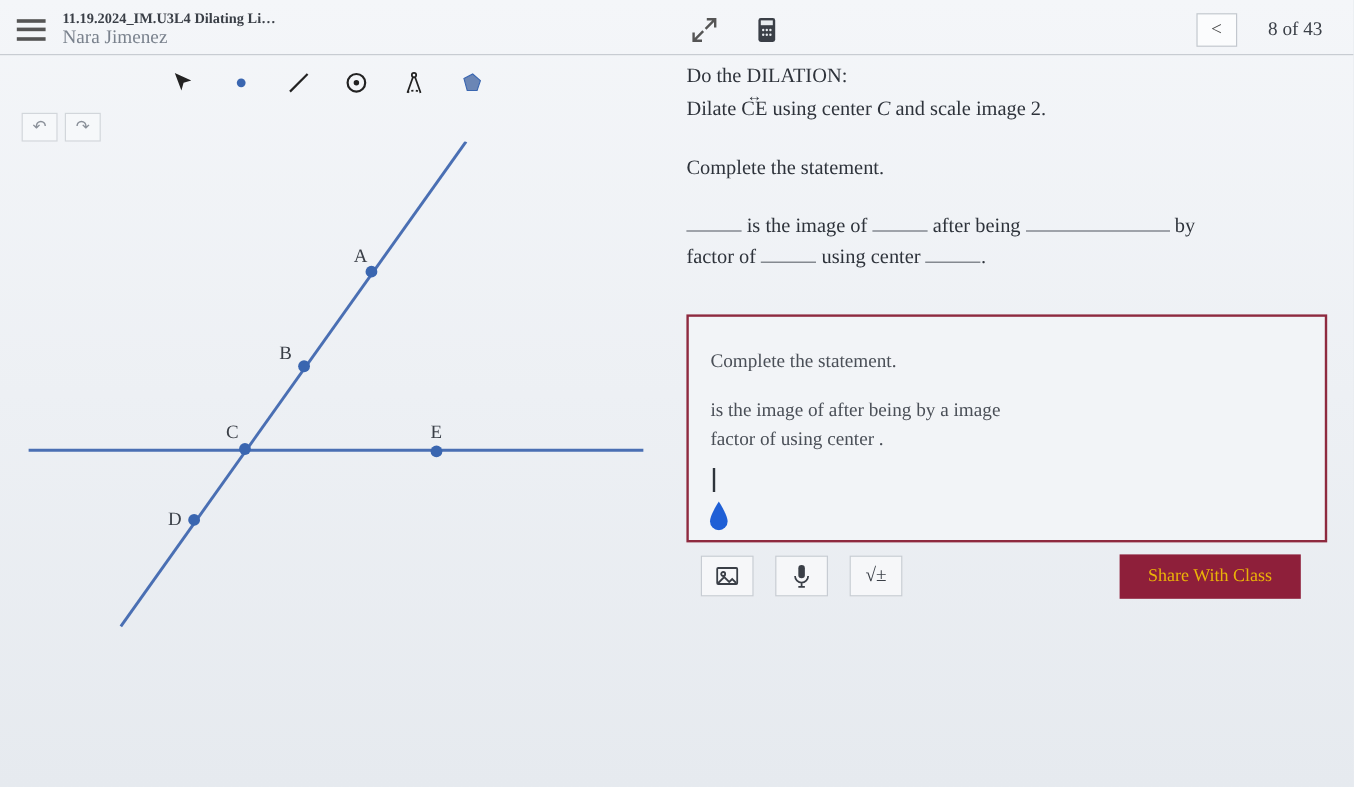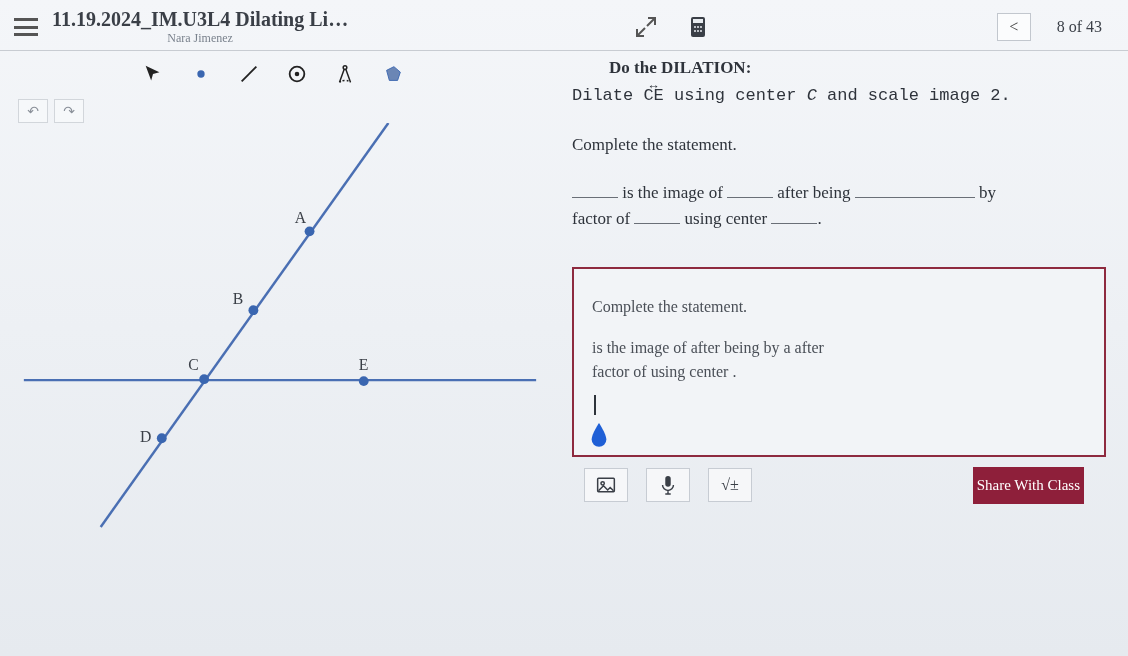--- a/index.html
+++ b/index.html
@@ -4,22 +4,22 @@
 <style>
   * { box-sizing: border-box; margin: 0; padding: 0; }
   html, body { width: 1128px; height: 656px; font-family: Georgia, 'Times New Roman', serif; background: #e8ecf0; overflow: hidden; }
   .app { width: 100%; height: 100%; display: flex; flex-direction: column; background: linear-gradient(180deg, #f4f6f9 0%, #e6eaef 100%); }
 
   
   .header { display: flex; align-items: center; padding: 8px 14px 4px 14px; border-bottom: 1px solid #c8ccd2; }
   .hamburger { width: 24px; height: 18px; margin-right: 14px; cursor: pointer; display:flex; flex-direction:column; justify-content:space-between; }
   .hamburger span { display:block; height:3px; background:#555; }
   .title-block { flex: 0 0 auto; }
-  .doc-title { font-size: 20px; font-weight: 700; color: #3a3f47; }
-  .doc-sub { font-size: 12px; color: #7a828d; text-align: center; }
+  .doc-title { font-size: 12px; font-weight: 700; color: #3a3f47; }
+  .doc-sub { font-size: 16px; color: #7a828d; }
   .header-center { flex: 1; display:flex; justify-content:center; gap: 28px; align-items:center; }
   .header-center .hicon { width: 24px; height: 24px; color:#555; display:flex; align-items:center; justify-content:center; }
   .header-right { display:flex; align-items:center; gap: 14px; }
   .nav-prev { width: 34px; height: 28px; border:1px solid #c2c7ce; background:#fbfcfd; display:flex; align-items:center; justify-content:center; font-size:16px; color:#444; cursor:pointer; }
   .page-of { font-size: 16px; color:#3a3f47; padding: 0 12px; }
 
   
   .main { flex:1; display:flex; }
   .left { flex: 0 0 560px; display:flex; flex-direction:column; }
   .right { flex:1; display:flex; flex-direction:column; padding: 4px 22px 10px 12px; }
@@ -30,35 +30,35 @@
   .toolbar svg { width: 22px; height: 22px; }
 
   .undo-redo { display:flex; gap:6px; padding: 6px 0 0 18px; }
   .undo-redo .ubtn { width:30px; height:24px; border:1px solid #d2d6db; background:#f6f8fa; color:#8a9099; display:flex; align-items:center; justify-content:center; font-size:14px; }
 
   .canvas-wrap { flex:1; position:relative; margin: 0 14px 14px 14px; }
   .canvas { position:absolute; inset:0; }
 
   
   .instr { color:#2e333b; line-height: 1.55; font-size: 17px; }
-  .instr .hd { font-weight:700;margin-left:37px; }
-  .instr .sub { margin-top: 2px; font-family: Liberation Mono, monospace; }
+  .instr .hd { font-weight:400; }
+  .instr .sub { margin-top: 2px; }
   .instr .seg { margin-top: 22px; }
   .instr .blank { display:inline-block; min-width:46px; border-bottom:1px solid #6a6f77; height: 1.05em; vertical-align:baseline; }
   .instr .blank.w { min-width:120px; }
 
   .answer-box { margin-top: 34px; border: 2px solid #8e2a3f; background:#f2f4f7; padding: 26px 18px 14px 18px; color:#4a4f57; font-size:16px; line-height:1.55; position:relative; min-height:190px; }
   .answer-box .cursor { display:block; width:2px; height:20px; background:#2e333b; margin-top:10px; margin-left:2px; }
   .drop { position:absolute; left:14px; bottom:10px; width:20px; height:24px; }
   .drop svg { width:22px; height:26px; }
 
   .bottom-bar { display:flex; align-items:center; gap: 18px; padding: 10px 22px 12px 12px; }
   .bottom-bar .bicon { width:44px; height:34px; border:1px solid #c7ccd3; background:#f6f7f9; display:flex; align-items:center; justify-content:center; color:#3a3f47; }
   .bottom-bar .spacer { flex:1; }
-  .share-btn { background:#8e1f3a; color:#ffffff; padding: 10px 4px; font-size:15px; border:none; cursor:pointer; font-family: inherit; }
+  .share-btn { background:#8e1f3a; color:#eab308; padding: 10px 24px; font-size:15px; border:none; cursor:pointer; font-family: inherit; }
 
   .pt-label { font-size:16px; fill:#3a3f47; font-family: Georgia, serif; }
 </style>
 </head>
 <body>
 
 <div class="app">
 
   <div class="header">
     <div class="hamburger">
@@ -172,21 +172,21 @@
         <div class="seg">
           <span class="blank"></span><span> is the image of </span><span class="blank"></span><span> after being </span><span class="blank w"></span><span> by </span><br>
           <span>factor of </span><span class="blank"></span><span> using center </span><span class="blank"></span><span>.</span>
         </div>
       </div>
 
       <div class="answer-box">
         <div>Complete the statement.</div>
         <div style="height:16px"></div>
         <div>
-          <span class="blank"></span><span> is the image of </span><span class="blank"></span><span> after being </span><span class="blank w"></span><span> by a after</span><br>
+          <span class="blank"></span><span> is the image of </span><span class="blank"></span><span> after being </span><span class="blank w"></span><span> by a image</span><br>
           <span>factor of </span><span class="blank"></span><span> using center </span><span class="blank"></span><span>.</span>
         </div>
         <span class="cursor"></span>
         <div class="drop">
           <svg viewBox="0 0 24 28">
               <path d="M12 2 C12 2 4 14 4 20 a8 8 0 0 0 16 0 C20 14 12 2 12 2z" fill="#1f5fd6"></path>
             </svg>
         </div>
       </div>
 

